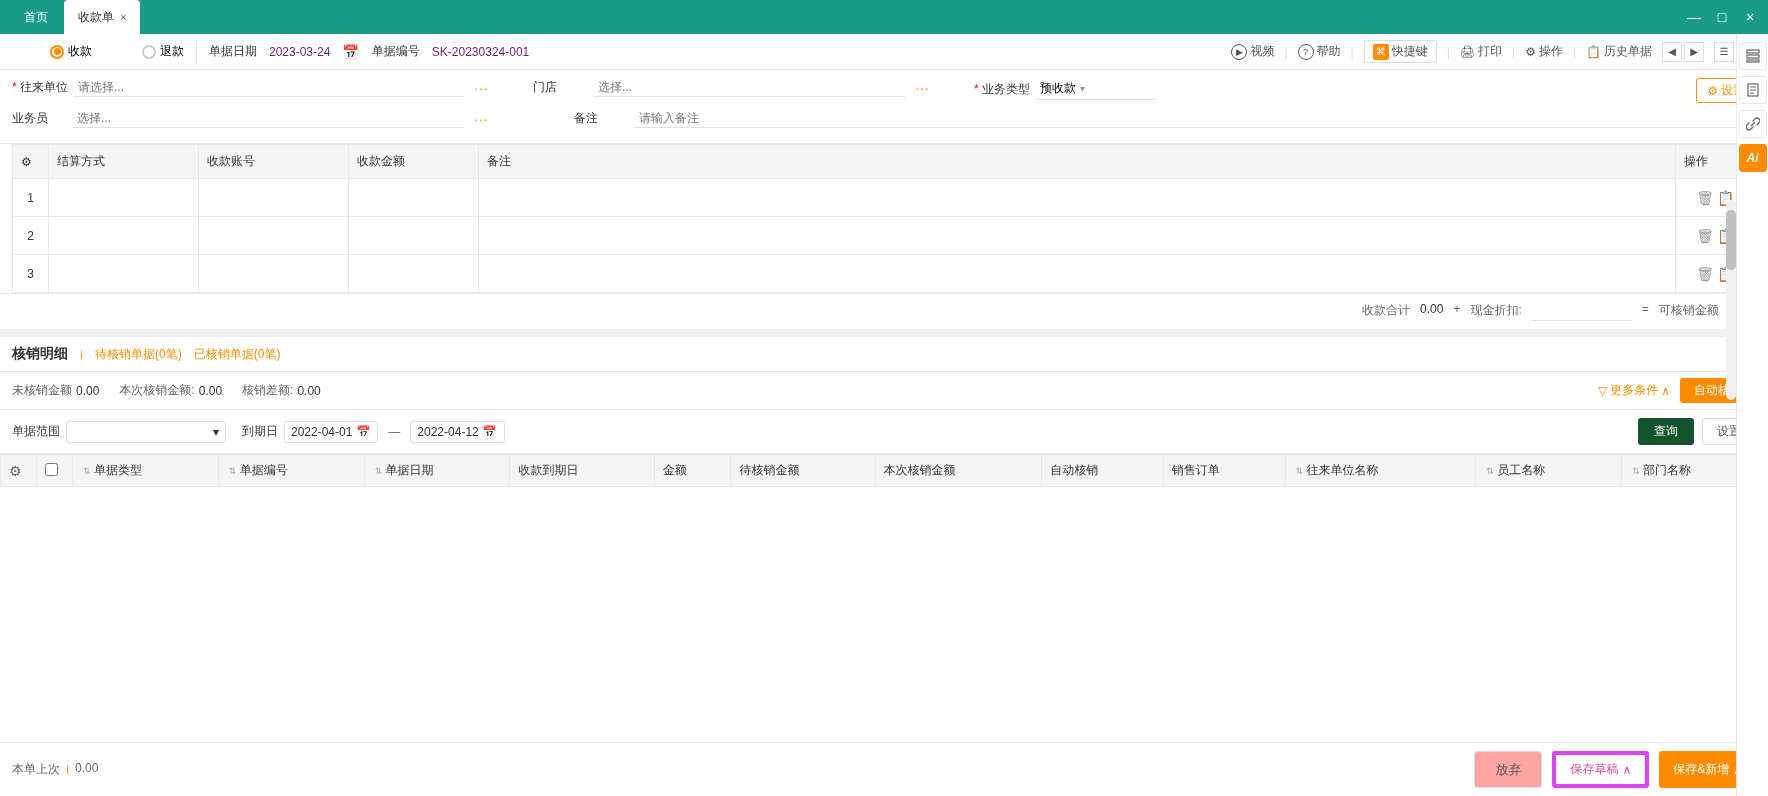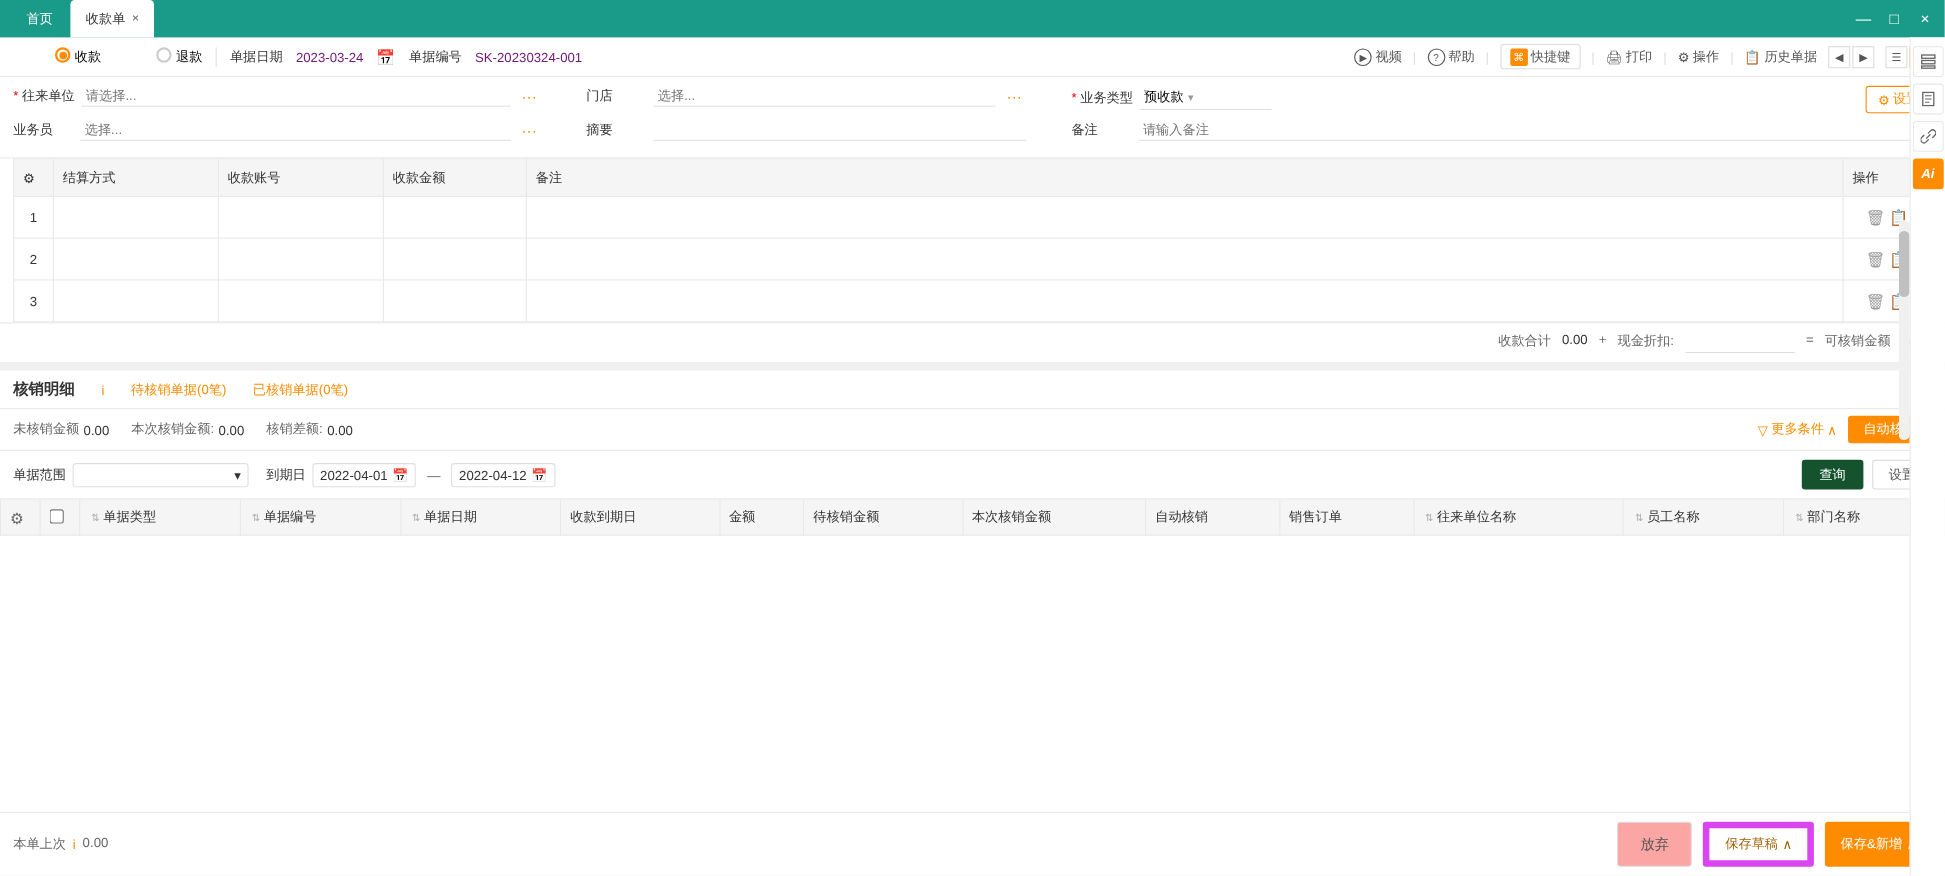--- a/index.html
+++ b/index.html
@@ -73,21 +73,21 @@
       gap: 12px;
       flex-shrink: 0;
     }
     .radio-group {
       display: flex;
       gap: 12px;
       align-items: center;
     }
     .radio-item {
       display: flex;
-      align-items: flex-start;
+      align-items: center;
       gap: 4px;
       cursor: pointer;
       padding-left: 38px;
     }
     .radio-dot {
       width: 14px;
       height: 14px;
       border-radius: 50%;
       border: 2px solid #ccc;
       display: flex;
@@ -369,21 +369,21 @@
       background: #fff;
       flex: 1;
       display: flex;
       flex-direction: column;
       min-height: 0;
     }
     .hexiao-header {
       display: flex;
       align-items: center;
       padding: 8px 12px;
-      gap: 24px;
+      gap: 12px;
       border-bottom: 1px solid #e8e8e8;
       flex-shrink: 0;
     }
     .hexiao-title {
       font-size: 14px;
       font-weight: bold;
       color: #333;
     }
     .hexiao-info-icon {
       color: #ff8c00;
@@ -563,22 +563,22 @@
       background: #fca5a5;
       border: 1px solid #ddd;
       color: #555;
       padding: 6px 20px;
       border-radius: 3px;
       cursor: pointer;
       font-size: 13px;
     }
     .btn-save-draft {
       background: #fff;
-      border: 6px solid #d946ef;
-      color: #a16207;
+      border: 4px solid #d946ef;
+      color: #ec4899;
       padding: 6px 14px;
       border-radius: 3px;
       cursor: pointer;
       font-size: 13px;
       display: flex;
       align-items: center;
       gap: 4px;
     }
     .btn-save-new {
       background: #ff8c00;
@@ -756,24 +756,20 @@
     </div>
     <div class="form-row">
 
       <div class="form-field" style="max-width:480px">
         <span class="form-label">业务员</span>
         <input class="form-input" type="text" placeholder="选择..." style="">
         <span class="more-btn">···</span>
       </div>
       <div class="field-divider"></div>
 
-      <div class="form-field" style="max-width:400px">
-        <span class="form-label">摘要</span>
-        <input class="form-input" type="text" style="">
-      </div>
       <div class="field-divider"></div>
 
       <div class="form-field">
         <span class="form-label">备注</span>
         <input class="form-input" type="text" placeholder="请输入备注" style="">
       </div>
     </div>
   </div>
 
   <div class="table-container">

